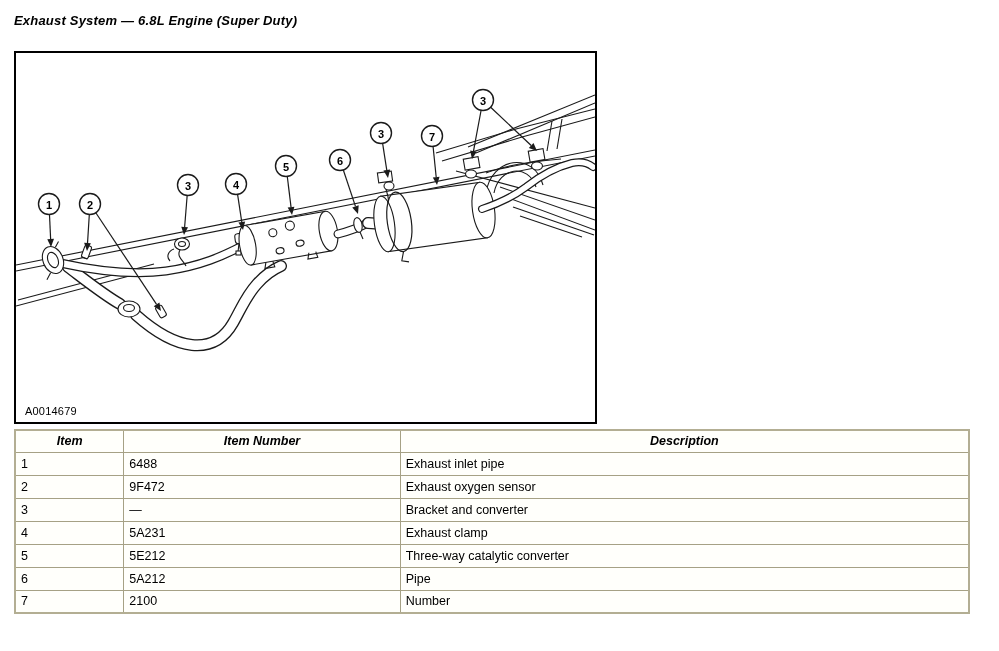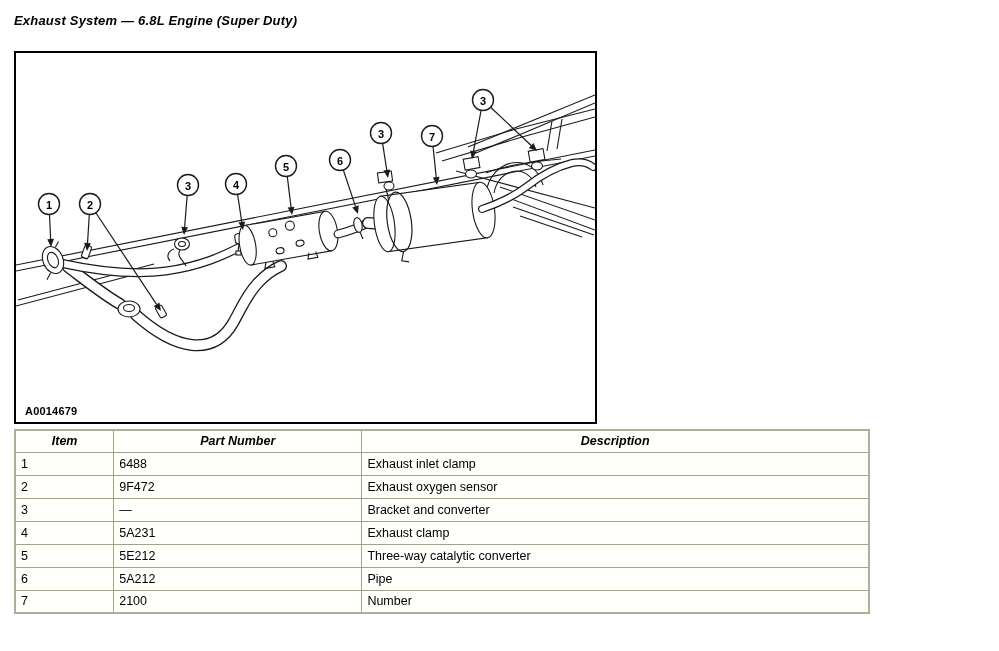--- a/index.html
+++ b/index.html
@@ -29,26 +29,26 @@
     margin:23px 0 0 14px;
     width:583px;height:373px;
     border:2px solid #000;
     background:#fff;
   }
   .figure-box svg{position:absolute;left:0;top:0;}
   .figure-label{
     position:absolute;
     left:9px;bottom:5px;
     font-size:11px;
-    font-weight:bold;
+    font-weight:normal;
     letter-spacing:.2px;
   }
   table.parts{
     margin:5px 0 0 14px;
-    width:856px;
+    width:956px;
     border-collapse:collapse;
     border:2px solid var(--table-border-outer,#b3ae93);
     font-size:12.5px;
   }
   table.parts th, table.parts td{
     border:1px solid var(--table-border,#a6a185);
     background:#fffffb;
     padding:0;
   }
   table.parts th{
@@ -273,29 +273,29 @@
 
 <table class="parts">
   <colgroup>
     <col style="width:109px">
     <col style="width:277px">
     <col style="width:570px">
   </colgroup>
   <thead>
     <tr>
       <th>Item</th>
-      <th>Part Number</th>
+      <th>Item Number</th>
       <th>Description</th>
     </tr>
   </thead>
   <tbody>
       <tr>
         <td>1</td>
         <td>6488</td>
-        <td>Exhaust inlet clamp</td>
+        <td>Exhaust inlet pipe</td>
       </tr>
       <tr>
         <td>2</td>
         <td>9F472</td>
         <td>Exhaust oxygen sensor</td>
       </tr>
       <tr>
         <td>3</td>
         <td>—</td>
         <td>Bracket and converter</td>

